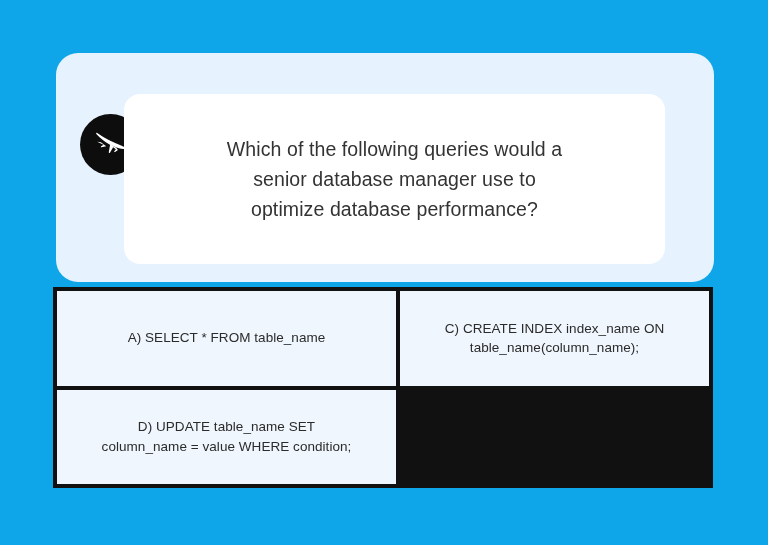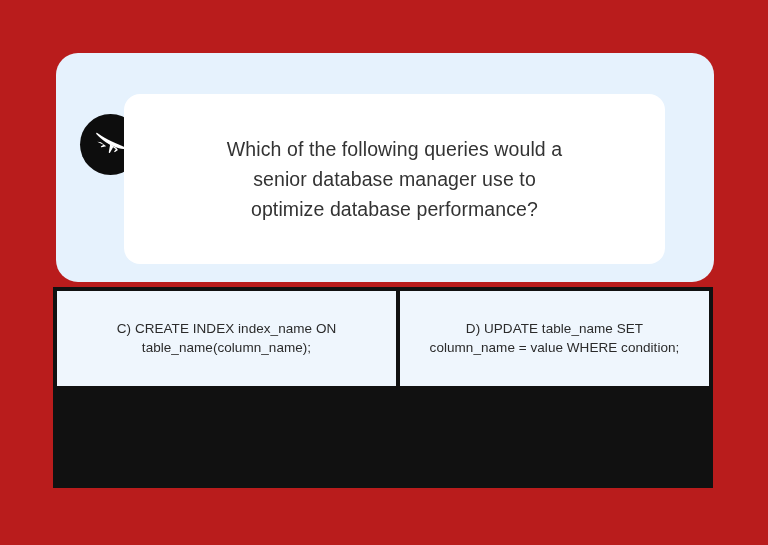--- a/index.html
+++ b/index.html
@@ -11,21 +11,21 @@
     height: 545px;
     background: #ffffff;
     font-family: "Liberation Sans", sans-serif;
     overflow: hidden;
     position: relative;
   }
 
   #slide {
     position: absolute;
     inset: 0;
-    background: #b91c1c;
+    background: #0ea5e9;
   }
 
   
   #hero-panel {
     position: absolute;
     left: 56px;
     top: 53px;
     width: 658px;
     height: 229px;
     background: #e6f2fd;
@@ -126,20 +126,23 @@
   </div>
 
   <div id="question-card">
     <div id="question-text">Which of the following queries would a
 senior database manager use to
 optimize database performance?</div>
   </div>
 
   <div id="answers-table">
     <div class="answer-cell">
+      <span class="answer-text">A) SELECT * FROM table_name</span>
+    </div>
+    <div class="answer-cell">
       <span class="answer-text">C) CREATE INDEX index_name ON
 table_name(column_name);</span>
     </div>
     <div class="answer-cell">
       <span class="answer-text">D) UPDATE table_name SET
 column_name = value WHERE condition;</span>
     </div>
   </div>
 
 </div>

